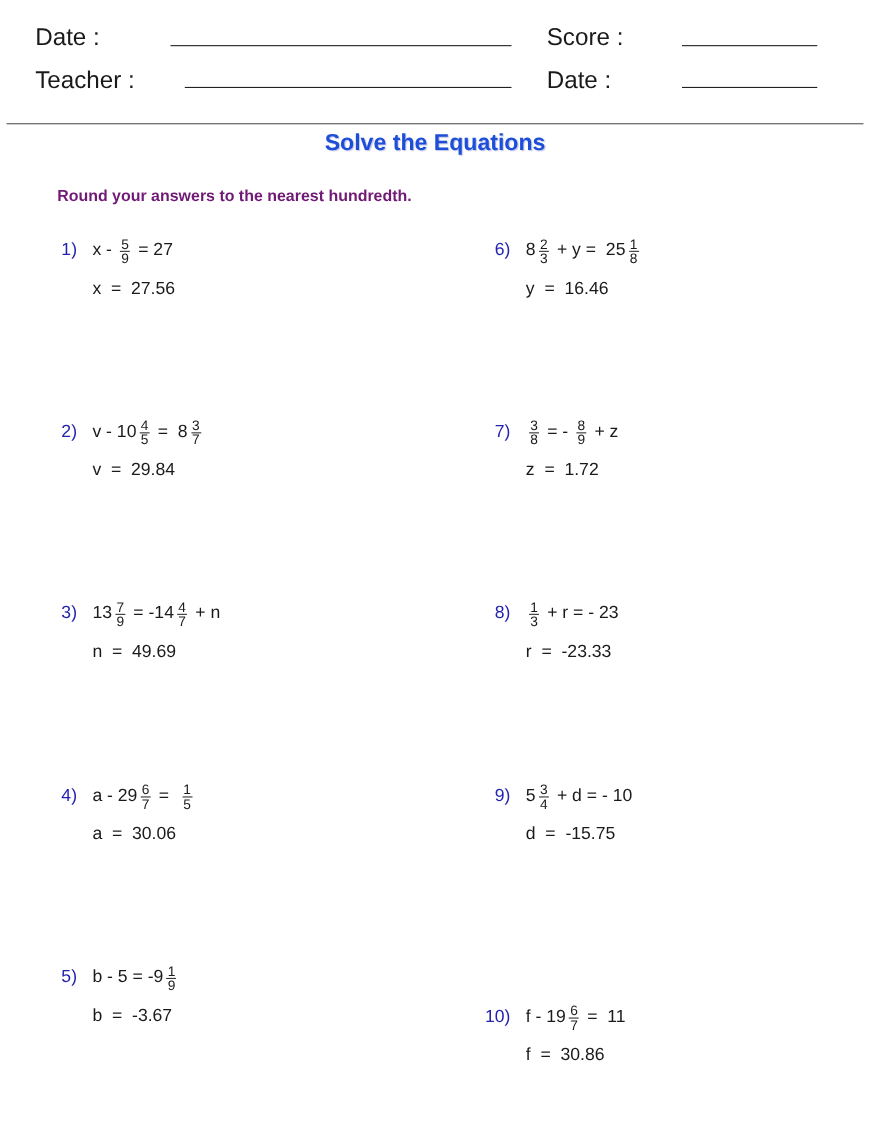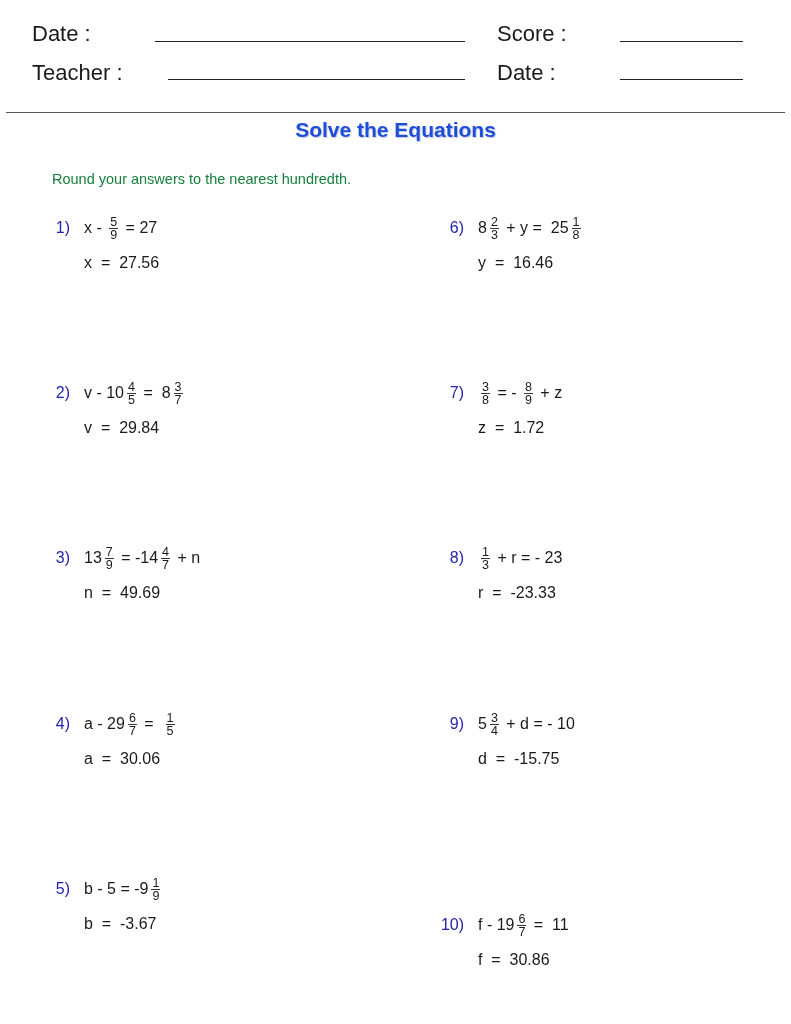--- a/index.html
+++ b/index.html
@@ -4,21 +4,21 @@
 <style>
   html, body { margin: 0; padding: 0; background: #ffffff; }
   body { width: 791px; height: 1024px; position: relative; overflow: hidden;
          font-family: "Liberation Sans", sans-serif; color: #1a1a1a; }
   .hdr-label { position: absolute; font-size: 22px; color: #1a1a1a; }
   .hdr-line { position: absolute; height: 0; border-top: 1.5px solid #222; }
   .divider { position: absolute; left: 6px; top: 112px; width: 779px; height: 0; border-top: 1px solid #555; }
   .title { position: absolute; left: 0; top: 118px; width: 791px; text-align: center;
            font-size: 21px; font-weight: bold; color: #1d4ed8;
            text-shadow: 1px 1px 1px rgba(120,120,200,0.45); }
-  .instr { position: absolute; left: 52px; top: 171px; font-size: 14.5px; font-weight: normal; color: #15803d; }
+  .instr { position: absolute; left: 52px; top: 171px; font-size: 14.5px; font-weight: bold; color: #701a75; }
   .problem { position: absolute; height: 80px; }
   .num { position: absolute; top: 0; font-size: 16px; color: #2323b0; line-height: 24px; }
   .eq { position: absolute; top: 0; left: 0; font-size: 16px; line-height: 24px; white-space: nowrap;
         display: flex; align-items: center; height: 24px; }
   .eq .t { white-space: pre; }
   .frac { display: inline-flex; flex-direction: column; align-items: center; font-size: 12.5px;
           line-height: 12px; margin: 0 3px; vertical-align: middle; }
   .frac .n { border-bottom: 1px solid #333; padding: 0 1px; }
   .frac .d { padding: 0 1px; }
   .ans { position: absolute; top: 38px; left: 0; font-size: 16px; white-space: pre; }

